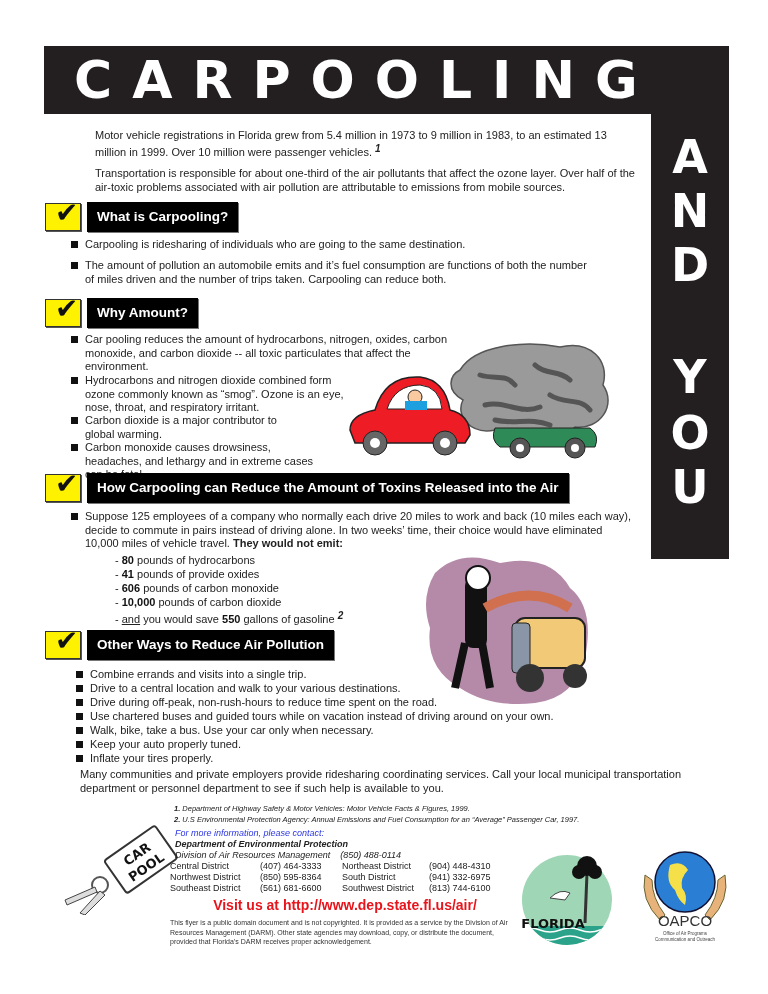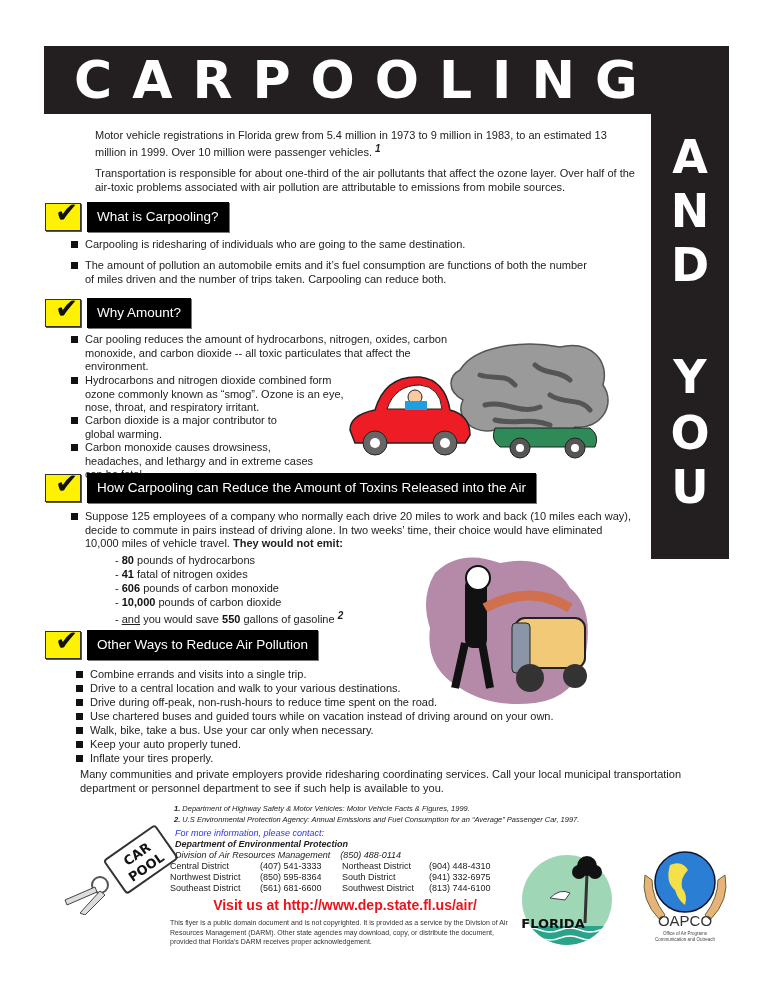--- a/index.html
+++ b/index.html
@@ -15,21 +15,21 @@
     font-family: "DejaVu Sans", sans-serif; font-weight: bold; font-size: 46px; line-height: 50px; }
 
   .p { position: absolute; font-size: 11px; line-height: 14px; color: #222; }
   .sup { font-style: italic; font-weight: bold; font-size: 10px; vertical-align: 4px; }
 
   .sec-head { position: absolute; height: 30px; display: flex; align-items: stretch; }
   .check { width: 36px; height: 28px; background: #fff200; border: 1px solid #333; box-shadow: 1px 1px 0 #555;
     position: relative; margin-top: 1px; }
   .check-mark { position: absolute; left: 9px; top: -8px; font-size: 28px; font-weight: bold; color: #111; line-height: 34px;
     font-family: "DejaVu Sans", sans-serif; }
-  .sec-label { margin-left: 6px; background: #000; color: #fff; font-weight: normal; font-size: 13.5px; line-height: 30px;
+  .sec-label { margin-left: 6px; background: #000; color: #fff; font-weight: bold; font-size: 13.5px; line-height: 30px;
     padding: 0 10px 0 10px; white-space: nowrap; box-shadow: 1px 1px 0 #777; }
 
   .bul { position: absolute; font-size: 11px; line-height: 13.5px; color: #222; padding-left: 16px; }
   .bul::before { content: ""; position: absolute; left: 2px; top: 3px; width: 7px; height: 7px; background: #111; }
 
   .stat { position: absolute; left: 115px; font-size: 11px; line-height: 14px; color: #222; }
   .stat b { color: #111; }
 
   .footnote { position: absolute; left: 174px; font-size: 7.5px; font-style: italic; color: #222; line-height: 11px; }
   .foot-b { font-weight: bold; }
@@ -107,21 +107,21 @@
   <div class="check">
       <span class="check-mark">✔</span>
     </div>
   <div class="sec-label">How Carpooling can Reduce the Amount of Toxins Released into the Air</div>
 </div>
 <div class="bul" style="left:69px; top:510px; width:570px;">
   <span>Suppose 125 employees of a company who normally each drive 20 miles to work and back (10 miles each way), decide to commute in pairs instead of driving alone.  In two weeks’ time, their choice would have eliminated 10,000 miles of vehicle travel.</span>
   <b>They would not emit:</b>
 </div>
 <div class="stat" style="top:553px;">- <b>80</b> <span>pounds of hydrocarbons</span></div>
-<div class="stat" style="top:567px;">- <b>41</b> <span>fatal of nitrogen oxides</span></div>
+<div class="stat" style="top:567px;">- <b>41</b> <span>pounds of provide oxides</span></div>
 <div class="stat" style="top:581px;">- <b>606</b> <span>pounds of carbon monoxide</span></div>
 <div class="stat" style="top:595px;">- <b>10,000</b> <span>pounds of carbon dioxide</span></div>
 <div class="stat" style="top:609px;"><span>- </span><u>and</u><span> you would save </span><b>550</b><span> gallons of gasoline</span> <span class="sup">2</span></div>
 
 <svg style="left:420px; top:548px;" width="180" height="160" viewBox="0 0 180 160">
   <path d="M15 25 Q40 0 80 15 Q130 5 150 40 Q175 60 165 110 Q155 150 115 155 Q70 160 40 140 Q5 120 10 80 Q0 50 15 25Z" fill="#b48aa8"></path>
   <rect x="45" y="30" width="22" height="70" rx="8" fill="#111"></rect>
   <circle cx="58" cy="30" r="12" fill="#fff" stroke="#111" stroke-width="2"></circle>
   <path d="M45 95 L35 140 M62 95 L70 140" stroke="#111" stroke-width="8"></path>
   <path d="M65 60 Q110 35 150 60" stroke="#d0704e" stroke-width="10" fill="none"></path>
@@ -161,21 +161,21 @@
   <path d="M45 66 L25 88 L30 90 L50 70Z" fill="#ddd" stroke="#444"></path>
 </svg>
 
 <div class="contact center" style="left:175px; top:828px; width:340px; color:#2b35e0;">For more information, please contact:</div>
 <div class="contact center" style="left:175px; top:839px; width:340px; font-weight:bold;">Department of Environmental Protection</div>
 <div class="contact center" style="left:175px; top:850px; width:340px;">
   <span>Division of Air Resources Management</span>&nbsp;&nbsp;&nbsp;&nbsp;<span>(850) 488-0114</span>
 </div>
 <div class="dist-row" style="left:170px; top:861px;justify-content:space-between;">
   <span class="c1">Central District</span>
-  <span class="c2">(407) 541-3333</span>
+  <span class="c2">(407) 464-3333</span>
   <span class="c3">Northeast District</span>
   <span class="c4">(904) 448-4310</span>
 </div>
 <div class="dist-row" style="left:170px; top:872px;">
   <span class="c1">Northwest District</span>
   <span class="c2">(850) 595-8364</span>
   <span class="c3">South District</span>
   <span class="c4">(941) 332-6975</span>
 </div>
 <div class="dist-row" style="left:170px; top:883px;">

